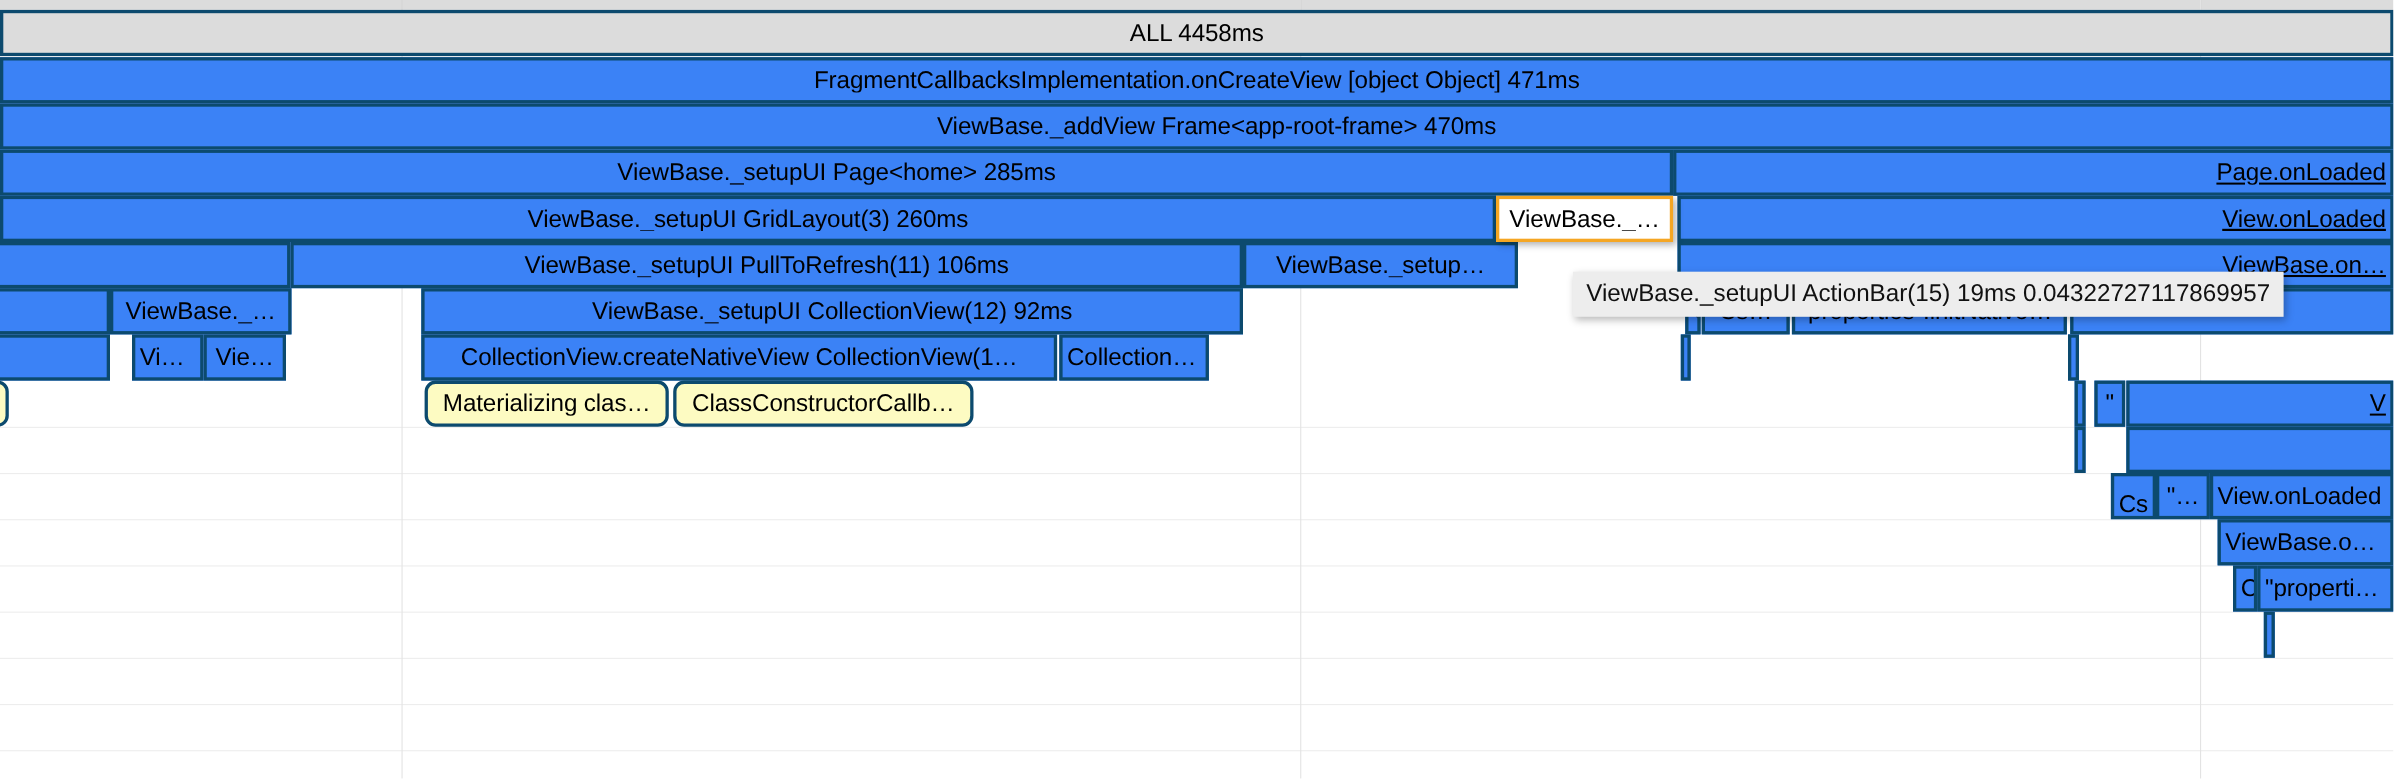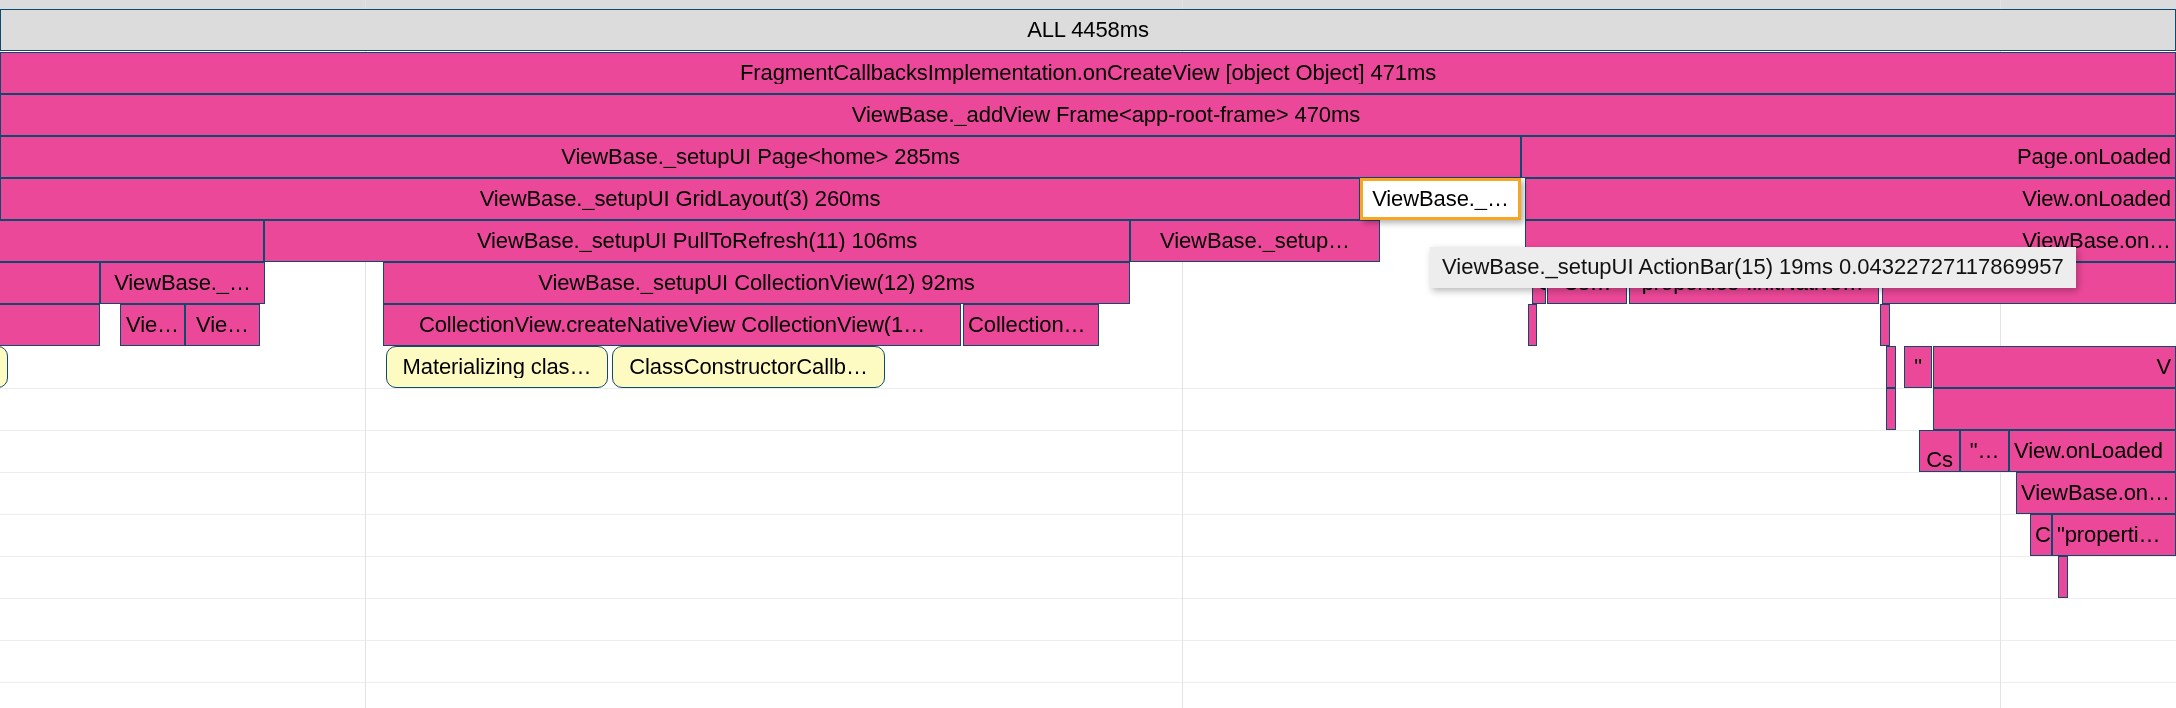--- a/index.html
+++ b/index.html
@@ -49,42 +49,42 @@
     top: 0;
     width: 1px;
     height: 9px;
     background: #bbbbbb;
   }
 
   
   .bar {
     position: absolute;
     box-sizing: border-box;
-    border: 1px solid #0c4a6e;
+    border: 3px solid #0c4a6e;
     height: 42px;
     overflow: hidden;
     white-space: nowrap;
     display: flex;
     align-items: center;
     justify-content: center;
     font-size: 22px;
     line-height: 1;
     color: #000000;
     letter-spacing: -0.1px;
   }
   .bar.root    { background: #dcdcdc; }
-  .bar.js      { background: #ec4899; }
+  .bar.js      { background: #3b82f6; }
   .bar.native  { background: #fdfbc2; border-radius: 10px; }
   .bar .lbl {
     padding: 0 4px;
     overflow: hidden;
     text-overflow: ellipsis;
     white-space: nowrap;
   }
-  .bar.align-right { justify-content: flex-end; }
+  .bar.align-right { justify-content: flex-end; text-decoration: underline; }
   .bar.align-left  { justify-content: flex-start; }
 
   
   .bar.selected {
     background: #ffffff;
     border: 3px solid #f5a623;
     box-shadow: 3px 3px 6px rgba(0,0,0,0.30);
     z-index: 40;
   }
 

